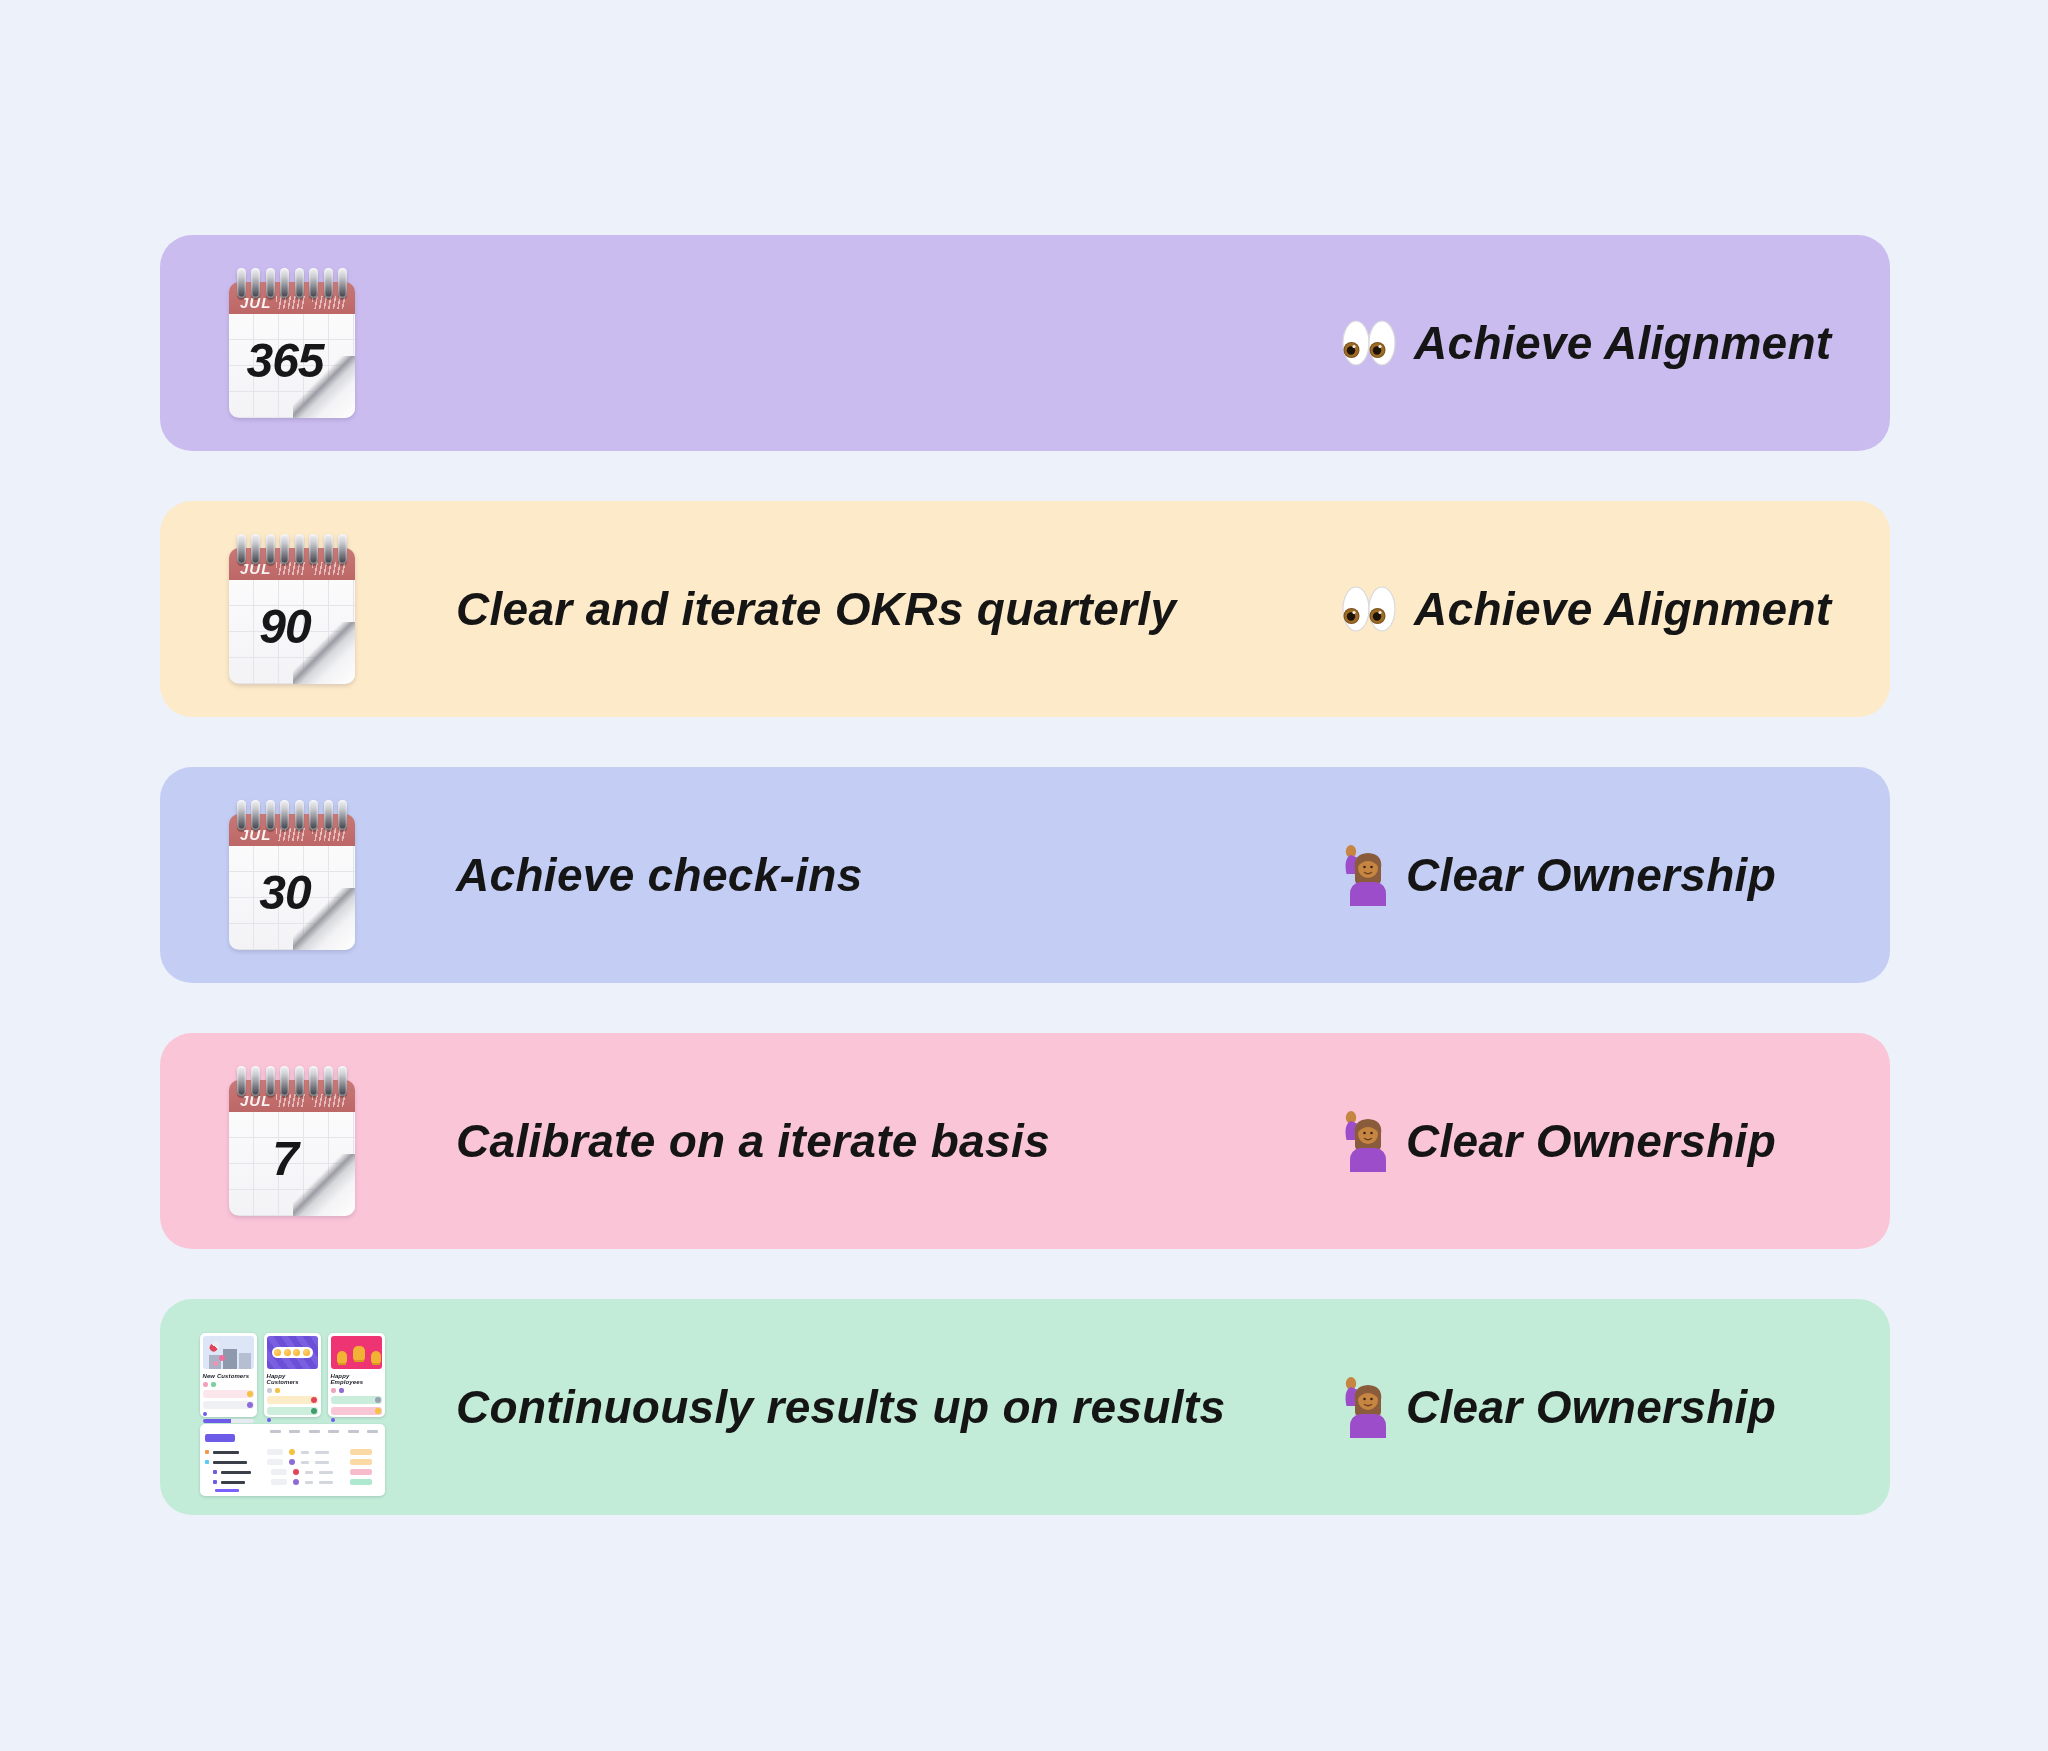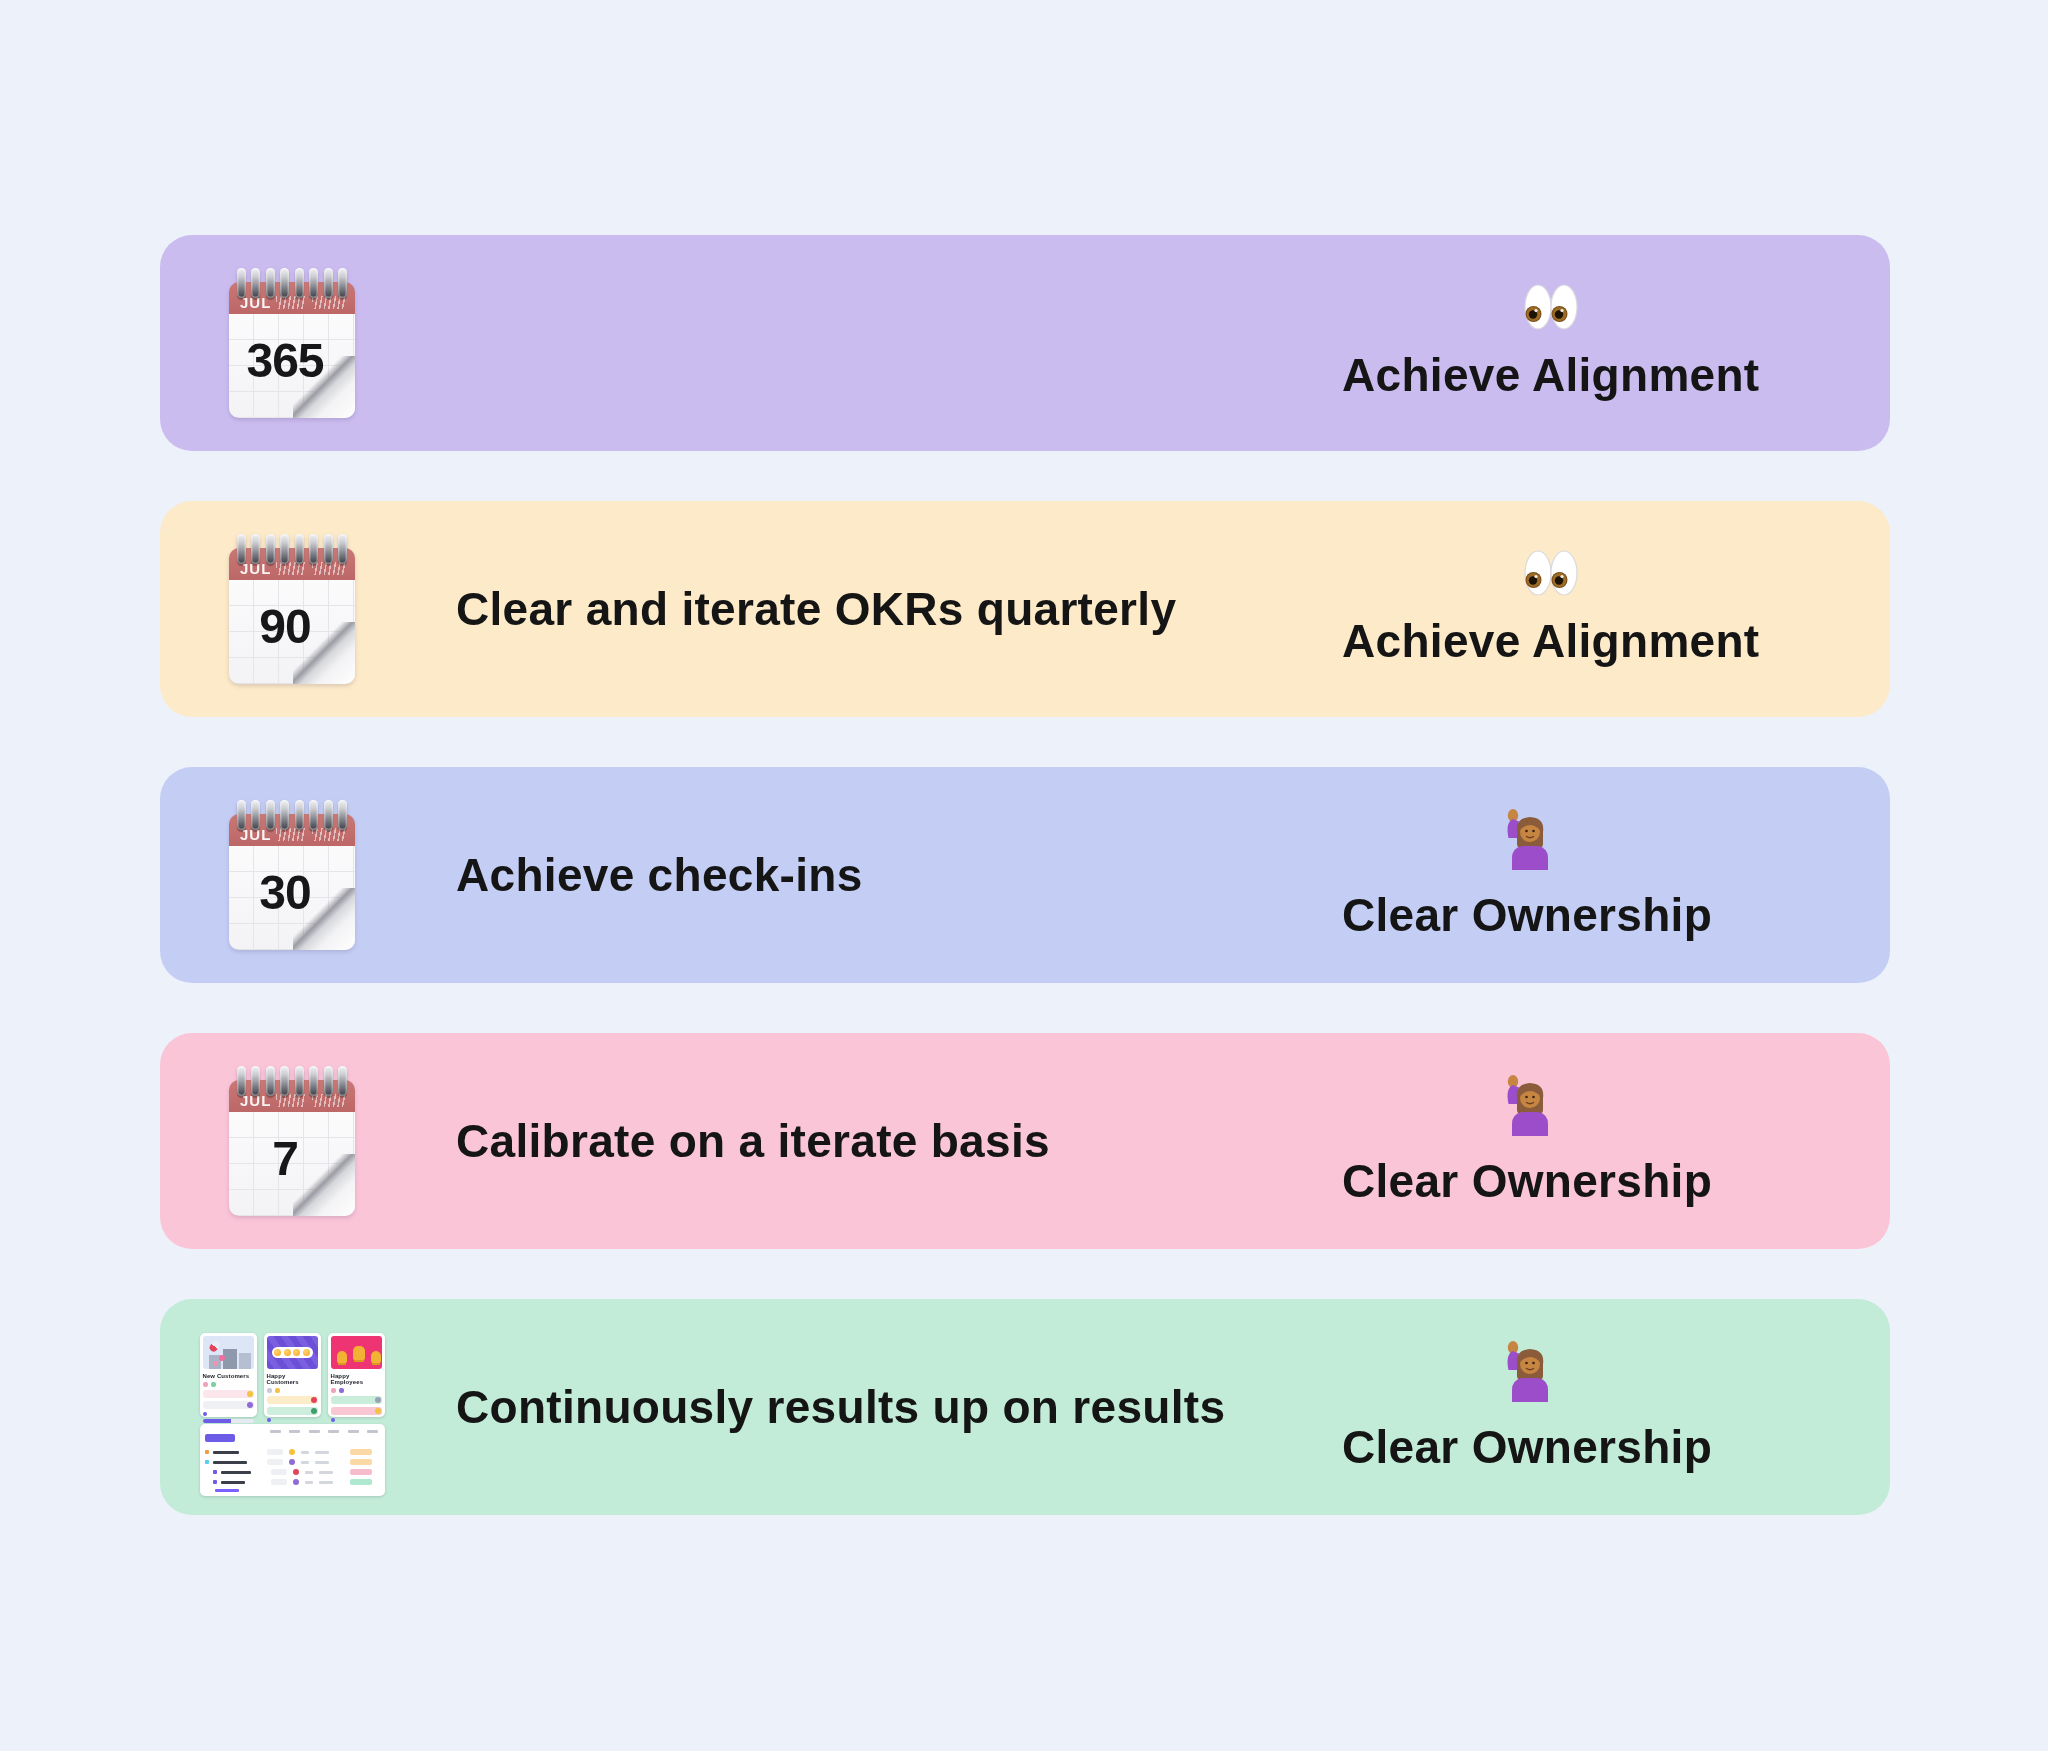--- a/index.html
+++ b/index.html
@@ -12,21 +12,21 @@
   .row-0 { top:235px; } .row-1 { top:501px; } .row-2 { top:767px; }
   .row-3 { top:1033px; } .row-4 { top:1299px; }
 
   .icon-box { position:absolute; left:40px; top:50%; transform:translateY(-50%);
               width:184px; display:flex; align-items:center; justify-content:center; }
 
   .row-title { position:absolute; left:296px; top:50%; transform:translateY(-50%);
                font-size:46px; font-weight:700; color:#151515; letter-spacing:.3px; white-space:nowrap; }
 
   .tag { position:absolute; left:1182px; top:50%; transform:translateY(-50%);
-         display:flex; align-items:center; gap:18px;flex-direction:column; }
+         display:flex; align-items:center; gap:18px; }
   .tag-label { font-size:46px; font-weight:700; color:#151515; letter-spacing:.3px; white-space:nowrap; }
 
   
   .calendar { position:relative; width:126px; height:150px; padding-top:14px;
               filter:drop-shadow(0 2px 2px rgba(60,50,90,.18)); }
   .cal-rings { position:absolute; top:0; left:8px; right:8px; height:30px;
                display:flex; justify-content:space-between; z-index:3; }
   .cal-rings span { width:9px; height:30px; border-radius:5px;
       background:linear-gradient(180deg,#f4f4f6 0%,#c9cacf 30%,#73747c 72%,#3d3e45 100%);
       box-shadow:inset 0 0 0 1.5px rgba(255,255,255,.35), 0 2px 1px rgba(0,0,0,.28); }
@@ -96,21 +96,21 @@
   .tt-row .d1 { position:absolute; left:96px; top:1.5px; width:8px; height:3px; background:#d4d7de; border-radius:1px; }
   .tt-row .d2 { position:absolute; left:110px; top:1.5px; width:14px; height:3px; background:#d4d7de; border-radius:1px; }
   .tt-row .st { position:absolute; right:8px; top:0; width:22px; height:6px; border-radius:2px; }
   .tt-link { margin-top:3px; margin-left:10px; width:24px; height:3px; background:#7b61ff; border-radius:1px; }
 
   .ind { margin-left:8px; }
 </style>
 </head>
 <body>
 
-<div class="canvas" style="background: rgb(237, 241, 250);">
+<div class="canvas" style="background: rgb(237, 241, 250); font-style: italic;">
 
   <div class="row row-0" style="background: rgb(203, 188, 240);">
     <div class="icon-box">
       <div class="calendar">
         <div class="cal-rings">
             <span></span>
             <span></span>
             <span></span>
             <span></span>
             <span></span>

